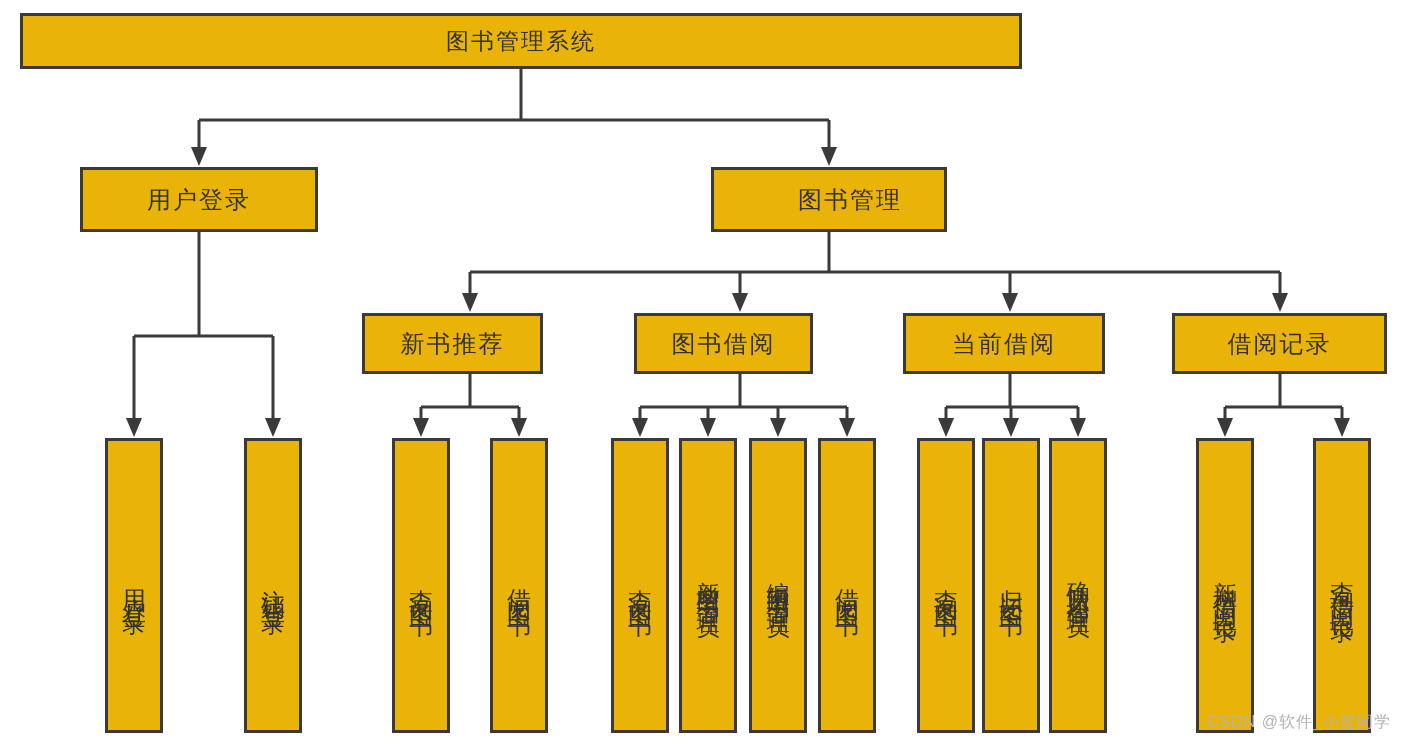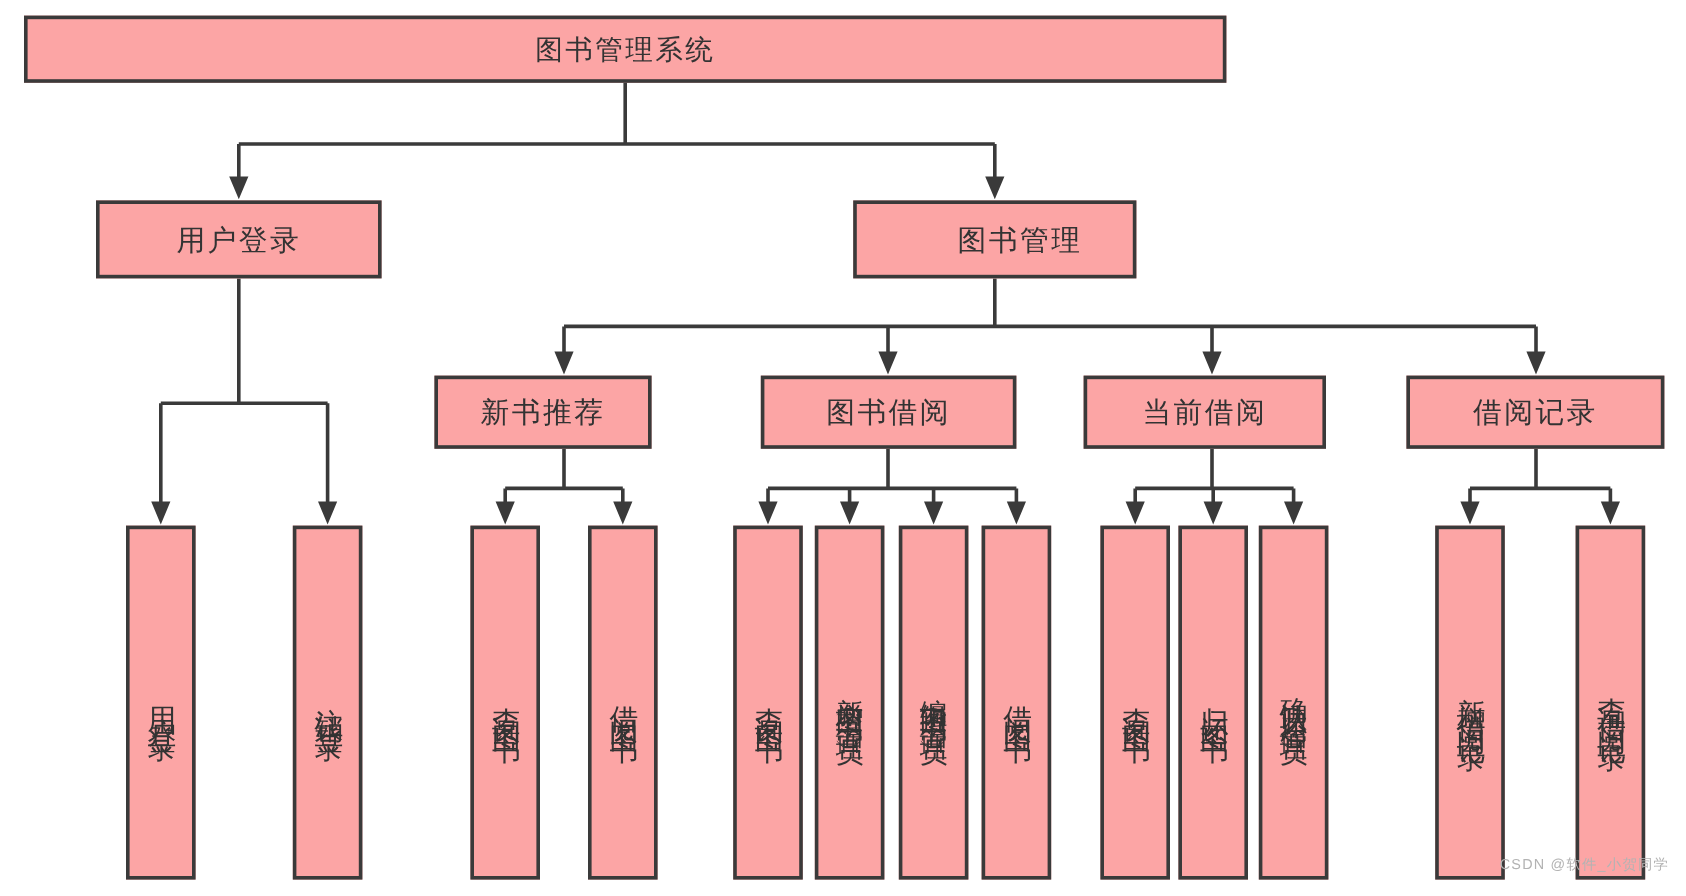--- a/index.html
+++ b/index.html
@@ -17,21 +17,21 @@
   }
   #connectors {
     position: absolute;
     left: 0; top: 0;
     width: 1405px;
     height: 747px;
   }
   .node {
     position: absolute;
     box-sizing: border-box;
-    background: #fca5a5;
+    background: #eab308;
     border: 3px solid #3a3a3a;
     color: #333333;
     display: flex;
     align-items: center;
     justify-content: center;
     text-align: center;
   }
   .hbox {
     font-size: 24px;
     letter-spacing: 2px;
@@ -47,21 +47,21 @@
     line-height: 1;
   }
   .vbox.long .vtext {
     font-size: 23px;
     letter-spacing: 5px;
   }
   #watermark {
     position: absolute;
     top: 712px;
     right: 14px;
-    font-size: 12px;
+    font-size: 16px;
     letter-spacing: 1px;
     color: #b3b3b3;
     white-space: nowrap;
   }
 </style>
 </head>
 <body>
 
 <div id="stage">
 
@@ -95,21 +95,21 @@
       M1217 418 L1233 418 L1225 437 Z
       M1334 418 L1350 418 L1342 437 Z"></path>
   </svg>
 
   <div class="node hbox root" style="left:20px; top:13px; width:1002px; height:56px;">图书管理系统</div>
 
   <div class="node hbox" style="left:80px; top:167px; width:238px; height:65px;">用户登录</div>
   <div class="node hbox" style="left:711px; top:167px; width:236px; height:65px;padding-left:42px;">图书管理</div>
 
   <div class="node hbox" style="left:362px; top:313px; width:181px; height:61px;">新书推荐</div>
-  <div class="node hbox" style="left:634px; top:313px; width:213px; height:61px;">图书借阅</div>
+  <div class="node hbox" style="left:634px; top:313px; width:179px; height:61px;">图书借阅</div>
   <div class="node hbox" style="left:903px; top:313px; width:202px; height:61px;">当前借阅</div>
   <div class="node hbox" style="left:1172px; top:313px; width:215px; height:61px;">借阅记录</div>
 
   <div class="node vbox" style="left:105px; top:438px; width:58px; height:295px;">
     <span class="vtext">用户登录</span>
   </div>
   <div class="node vbox" style="left:244px; top:438px; width:58px; height:295px;">
     <span class="vtext">注销登录</span>
   </div>
 

